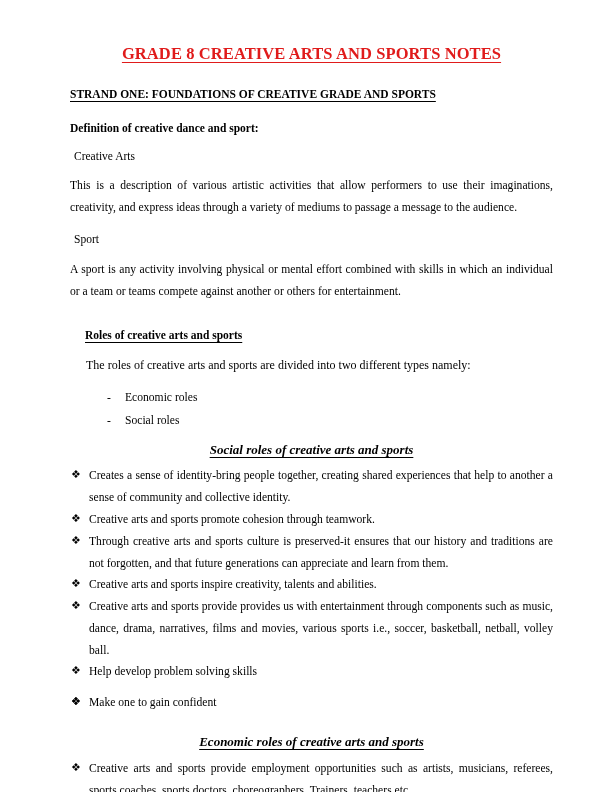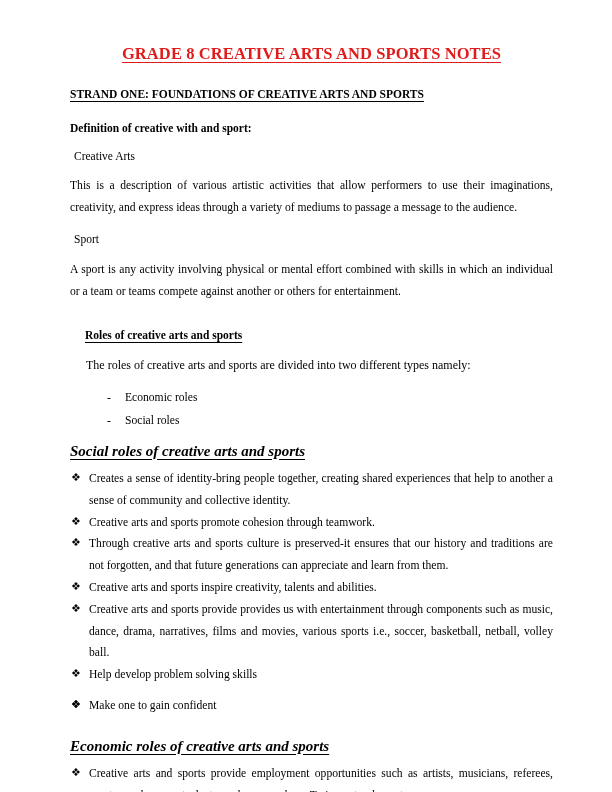--- a/index.html
+++ b/index.html
@@ -62,27 +62,28 @@
   }
   .h-underline {
     font-size: 11.5px;
     font-weight: bold;
     text-decoration: underline;
     text-underline-offset: 2.5px;
     margin: 0 0 12px 15px;
     line-height: 1.3;
   }
   .h-bi-underline {
-    font-size: 15px;
+    font-size: 13px;
     font-weight: bold;
     font-style: italic;
     text-decoration: underline;
     text-underline-offset: 2.5px;
     margin: 0 0 7px 0;
     line-height: 1.3;
+    text-align: center;
   }
 
   
   p.body {
     font-size: 11.6px;
     line-height: 1.88;
     margin: 0 0 13px 0;
     text-align: justify;
     text-justify: inter-word;
   }
@@ -145,23 +146,23 @@
   .gap-md { height: 12px; }
 </style>
 </head>
 <body>
 
 <div class="page">
   <div class="content">
 
     <h1 class="doc-title">GRADE 8 CREATIVE ARTS AND SPORTS NOTES</h1>
 
-    <h2 class="h-strand">STRAND ONE: FOUNDATIONS OF CREATIVE ARTS AND SPORTS</h2>
-
-    <h3 class="h-bold">Definition of creative with and sport:</h3>
+    <h2 class="h-strand">STRAND ONE: FOUNDATIONS OF CREATIVE GRADE AND SPORTS</h2>
+
+    <h3 class="h-bold">Definition of creative dance and sport:</h3>
 
     <h4 class="h-bold-indent">Creative Arts</h4>
 
     <p class="body">This is a description of various artistic activities that allow performers to use their imaginations, creativity, and express ideas through a variety of mediums to passage a message to the audience.</p>
 
     <h4 class="h-bold-indent">Sport</h4>
 
     <p class="body">A sport is any activity involving physical or mental effort combined with skills in which an individual or a team or teams compete against another or others for entertainment.</p>
 
     <div class="gap-md"></div>

